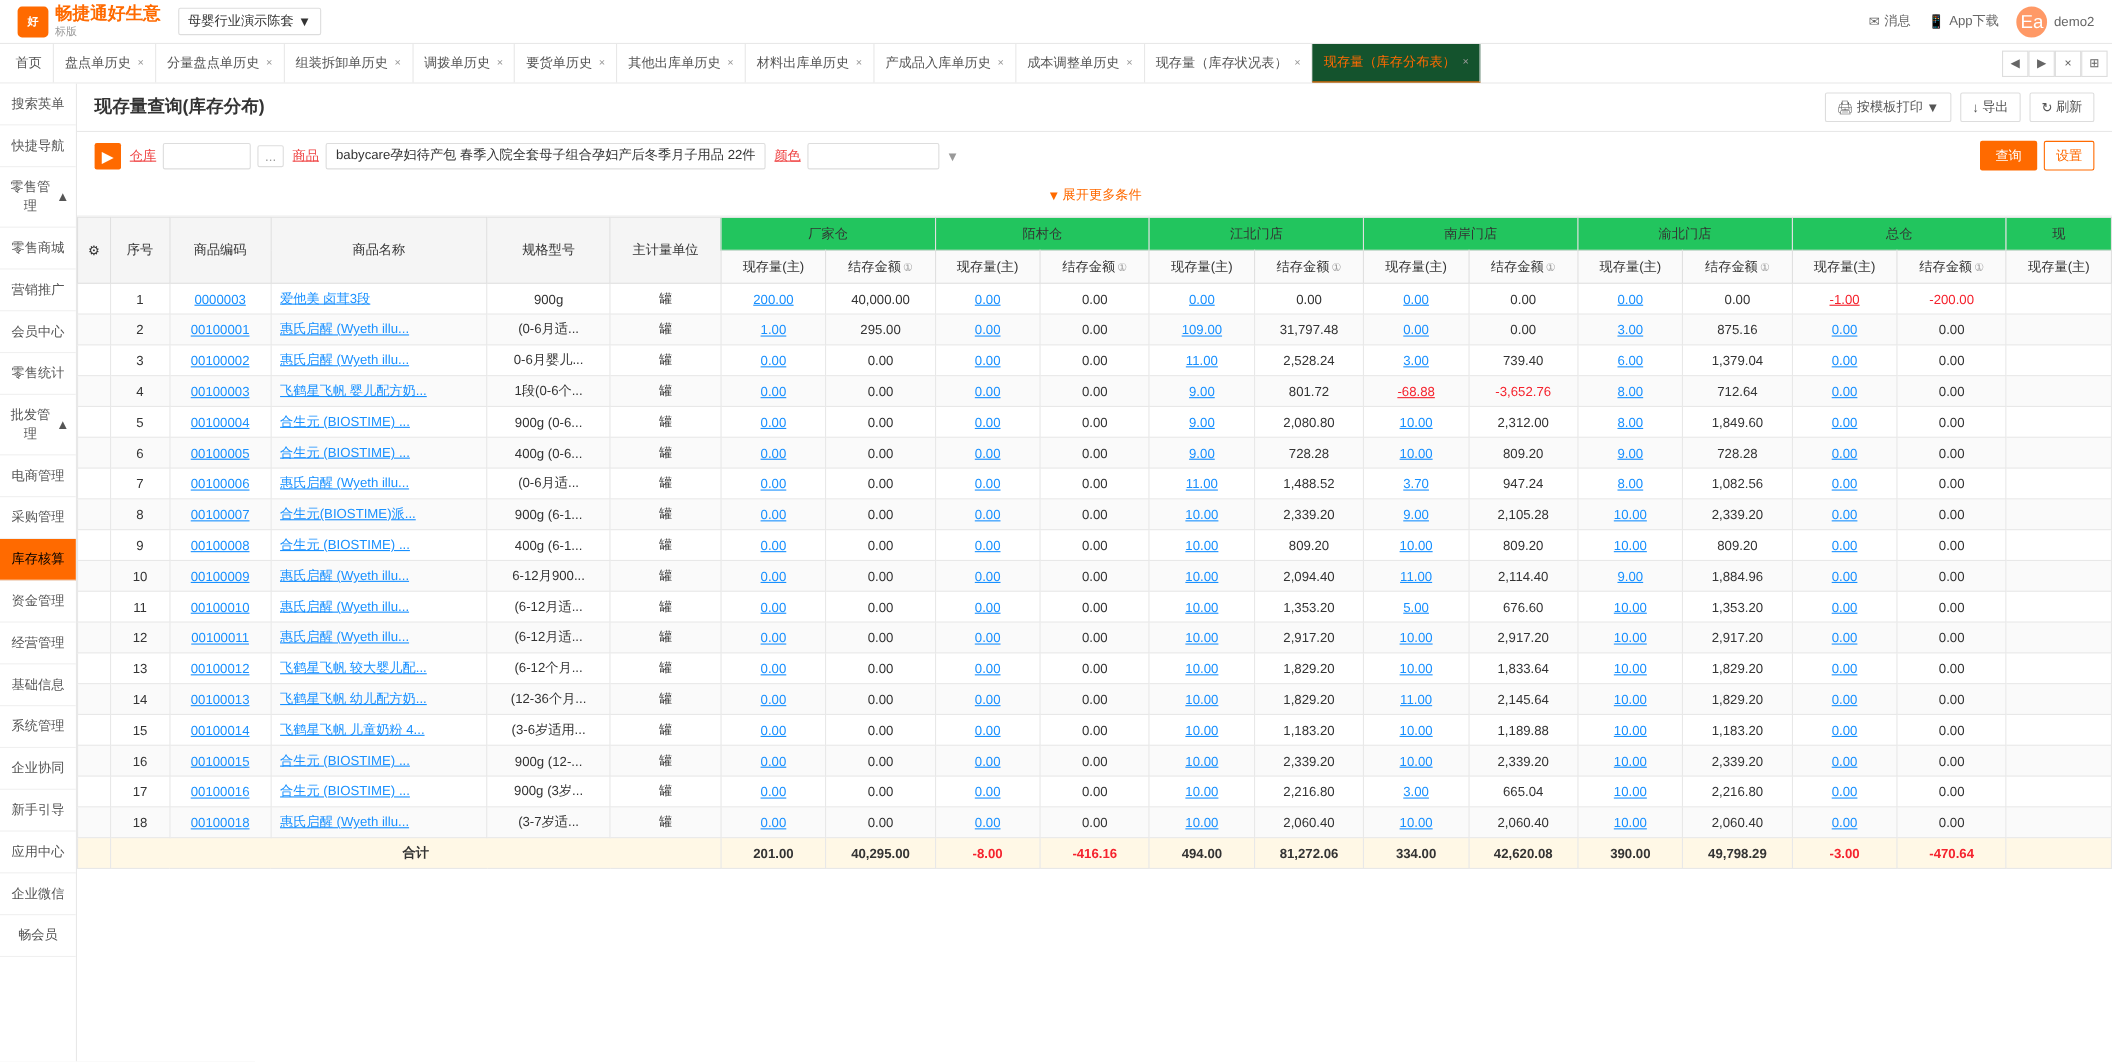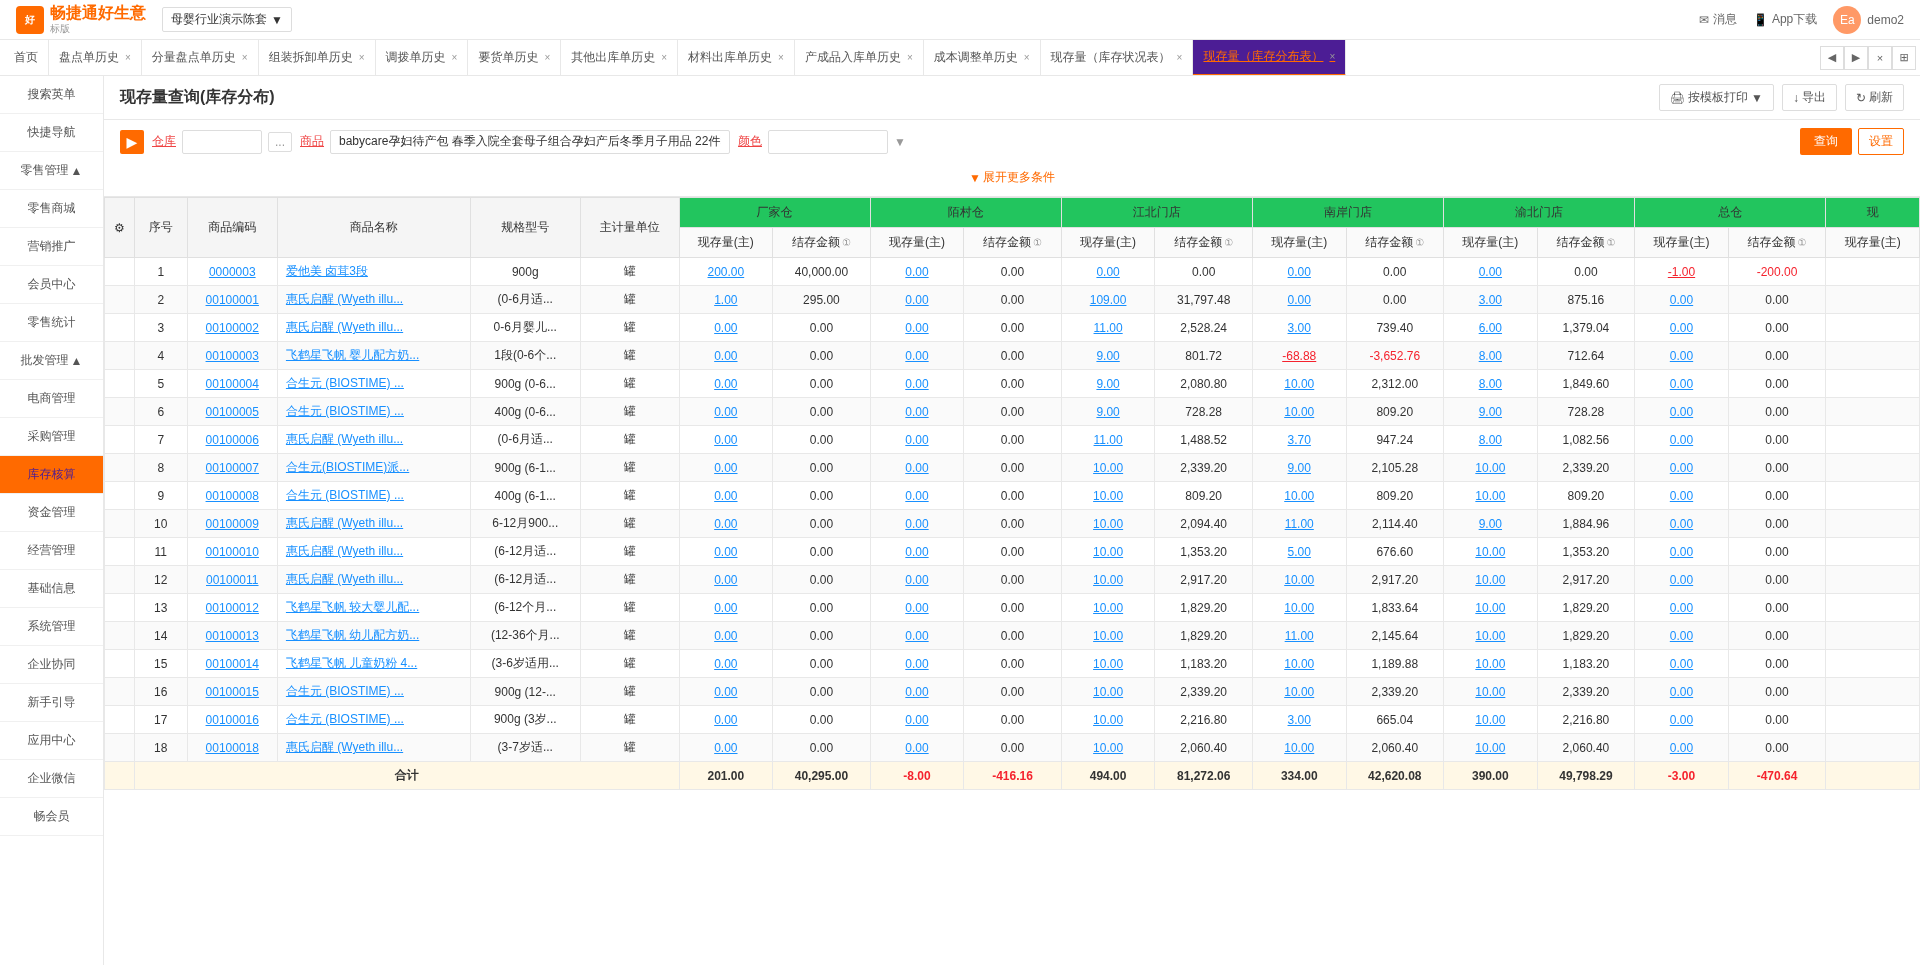--- a/index.html
+++ b/index.html
@@ -5,38 +5,38 @@
     * { box-sizing: border-box; margin: 0; padding: 0; }
     body { font-family: 'Microsoft YaHei', Arial, sans-serif; font-size: 12px; background: #f5f5f5; color: #333; overflow: hidden; }
 
     
     .top-bar { height: 40px; background: #fff; display: flex; align-items: center; justify-content: space-between; padding: 0 16px; border-bottom: 1px solid #e8e8e8; }
     .top-bar-left { display: flex; align-items: center; gap: 8px; }
     .logo-area { display: flex; align-items: center; gap: 6px; color: #ff6a00; font-weight: bold; font-size: 13px; }
     .logo-icon { width: 28px; height: 28px; background: #ff6a00; border-radius: 4px; display: flex; align-items: center; justify-content: center; color: white; font-size: 10px; }
     .top-bar-right { display: flex; align-items: center; gap: 16px; font-size: 12px; color: #666; }
     .top-bar-right span { cursor: pointer; display: flex; align-items: center; gap: 4px; }
-    .avatar { width: 28px; height: 28px; border-radius: 50%; background: #ff9966; display: flex; align-items: center; justify-content: center; color: white; font-size: 12px; }
+    .avatar { width: 28px; height: 28px; border-radius: 50%; background: #ff9966; display: flex; align-items: center; justify-content: center; color: white; font-size: 17px; }
 
     
     .nav-tabs { height: 36px; background: #fff; display: flex; align-items: center; border-bottom: 1px solid #e8e8e8; overflow: hidden; padding: 0 4px; }
     .nav-tab { padding: 0 10px; height: 36px; display: flex; align-items: center; gap: 4px; cursor: pointer; white-space: nowrap; font-size: 12px; color: #555; border-right: 1px solid #e8e8e8; flex-shrink: 0; }
-    .nav-tab.active { background: #4c1d95; color: #ff6a00; border-bottom: 2px solid #ff6a00; text-decoration: underline; }
+    .nav-tab.active { background: #14532d; color: #ff6a00; border-bottom: 2px solid #ff6a00; }
     .nav-tab .close-x { color: #999; margin-left: 2px; font-size: 10px; }
     .nav-tab-home { padding: 0 10px; height: 36px; display: flex; align-items: center; color: #555; font-size: 12px; cursor: pointer; border-right: 1px solid #e8e8e8; }
     .nav-arrows { display: flex; align-items: center; margin-left: auto; }
     .nav-arrows button { background: none; border: 1px solid #ddd; width: 24px; height: 24px; cursor: pointer; color: #666; font-size: 11px; }
 
     
     .main-layout { display: flex; height: calc(965px - 40px - 36px); }
 
     
-    .sidebar { width: 104px; background: #fff; border-right: 1px solid #e8e8e8; display: flex; flex-direction: column; overflow-y: auto; flex-shrink: 0; }
+    .sidebar { width: 70px; background: #fff; border-right: 1px solid #e8e8e8; display: flex; flex-direction: column; overflow-y: auto; flex-shrink: 0; }
     .sidebar-item { padding: 10px 6px; text-align: center; cursor: pointer; font-size: 12px; color: #555; border-bottom: 1px solid #f0f0f0; }
-    .sidebar-item.active { background: #ff6a00; color: #4c1d95; }
+    .sidebar-item.active { background: #ff6a00; color: #000000; }
     .sidebar-item.has-arrow { display: flex; align-items: center; justify-content: center; gap: 2px; }
 
     
     .content-area { flex: 1; overflow: hidden; display: flex; flex-direction: column; }
 
     
     .page-header { background: #fff; padding: 8px 16px; display: flex; align-items: center; justify-content: space-between; border-bottom: 1px solid #e8e8e8; }
     .page-title { font-size: 16px; font-weight: bold; color: #333; }
     .page-actions { display: flex; align-items: center; gap: 8px; }
     .btn-action { padding: 4px 10px; border: 1px solid #ddd; background: white; cursor: pointer; font-size: 12px; color: #555; border-radius: 2px; display: flex; align-items: center; gap: 3px; }

